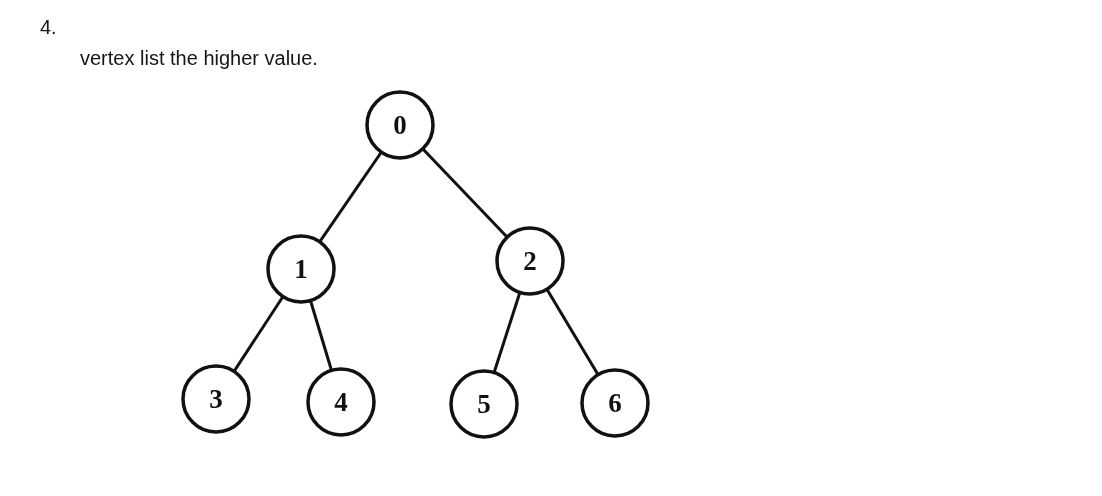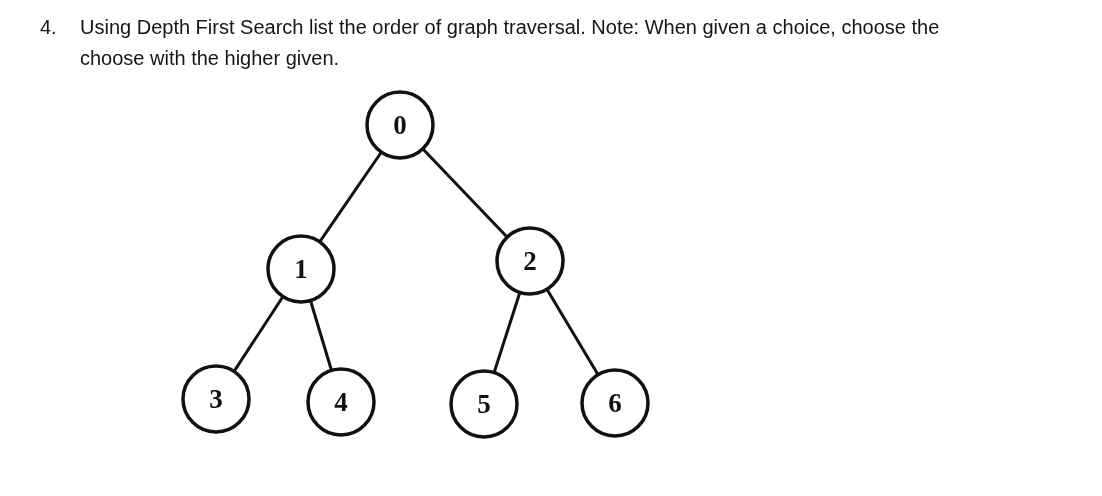--- a/index.html
+++ b/index.html
@@ -51,22 +51,22 @@
   }
 </style>
 </head>
 <body>
 
 <div class="page">
 
   <div class="question">
     <span class="qnum">4.</span>
     <div class="qtext">
-      <span>Using Depth First Search list the order of graph traversal. Note: When given a choice, choose the</span><br>
-      <span>choose with the </span><b>higher</b><span> given.</span>
+      <br>
+      <span>vertex list the </span><b>higher</b><span> value.</span>
     </div>
   </div>
 
   <svg class="tree" id="tree-svg" viewBox="0 0 1102 496" xmlns="http://www.w3.org/2000/svg">
       <line x1="400" y1="125" x2="301" y2="269" stroke="#111111" stroke-width="3"></line>
       <line x1="400" y1="125" x2="530" y2="261" stroke="#111111" stroke-width="3"></line>
       <line x1="301" y1="269" x2="216" y2="399" stroke="#111111" stroke-width="3"></line>
       <line x1="301" y1="269" x2="341" y2="402" stroke="#111111" stroke-width="3"></line>
       <line x1="530" y1="261" x2="484" y2="404" stroke="#111111" stroke-width="3"></line>
       <line x1="530" y1="261" x2="615" y2="403" stroke="#111111" stroke-width="3"></line>

